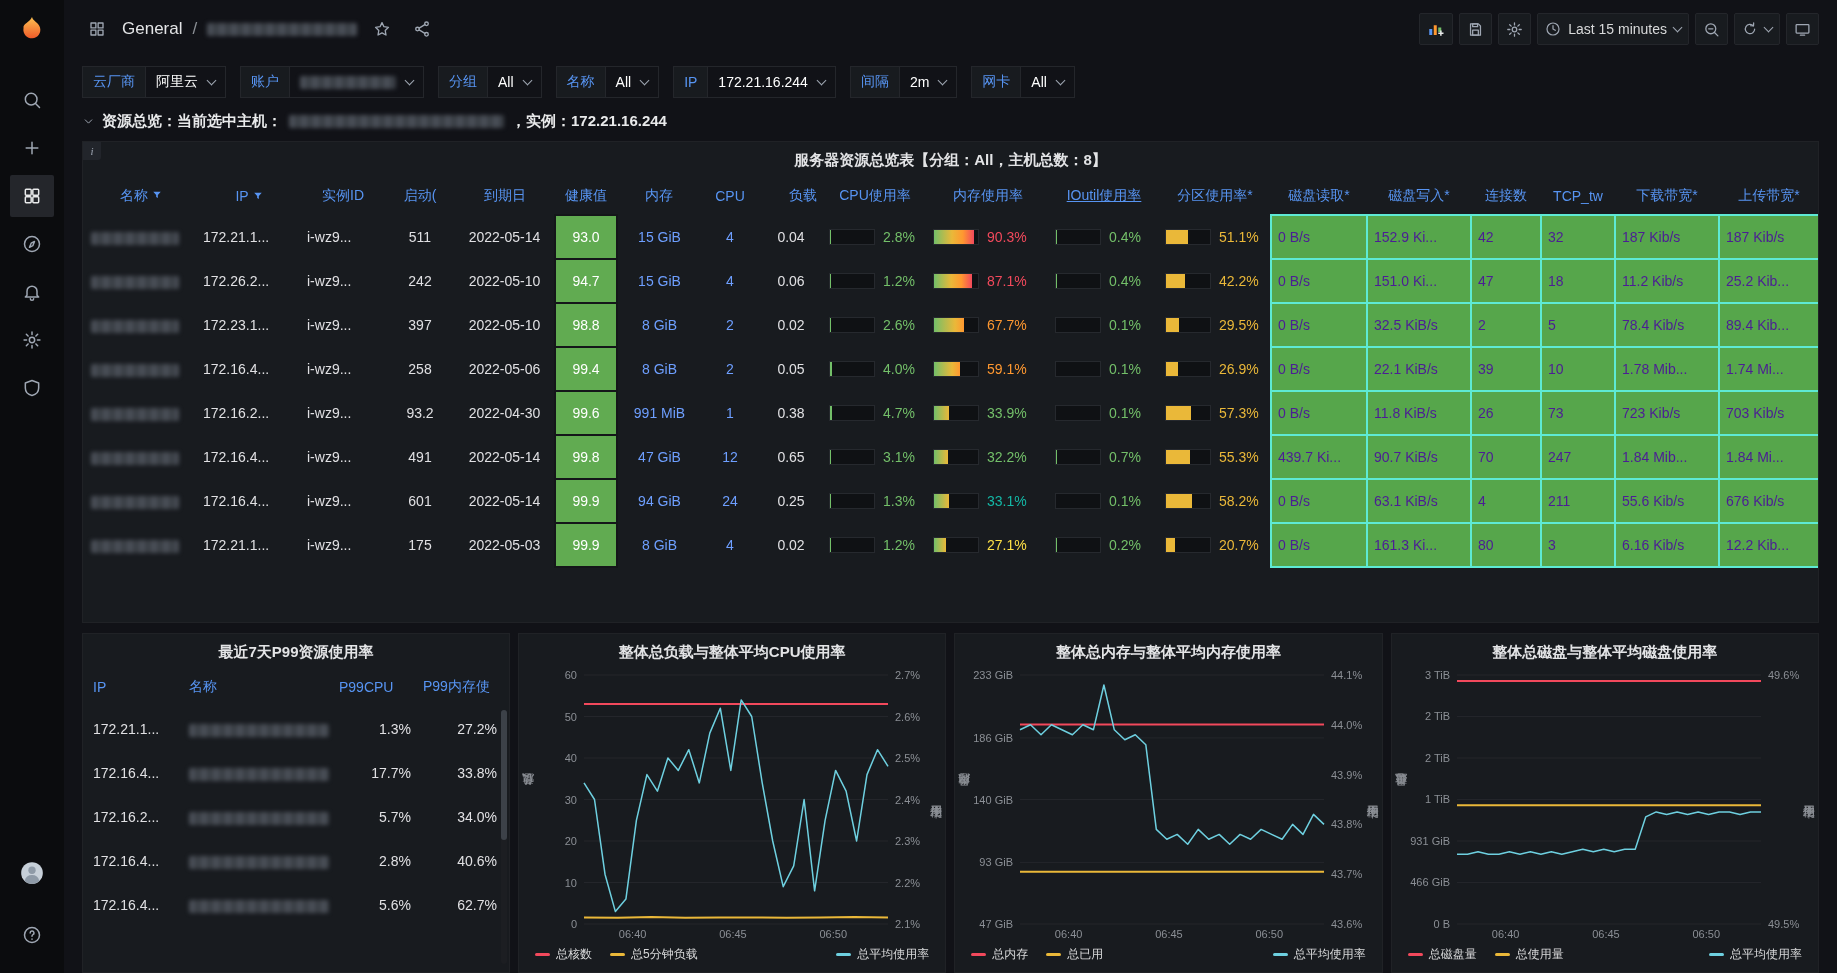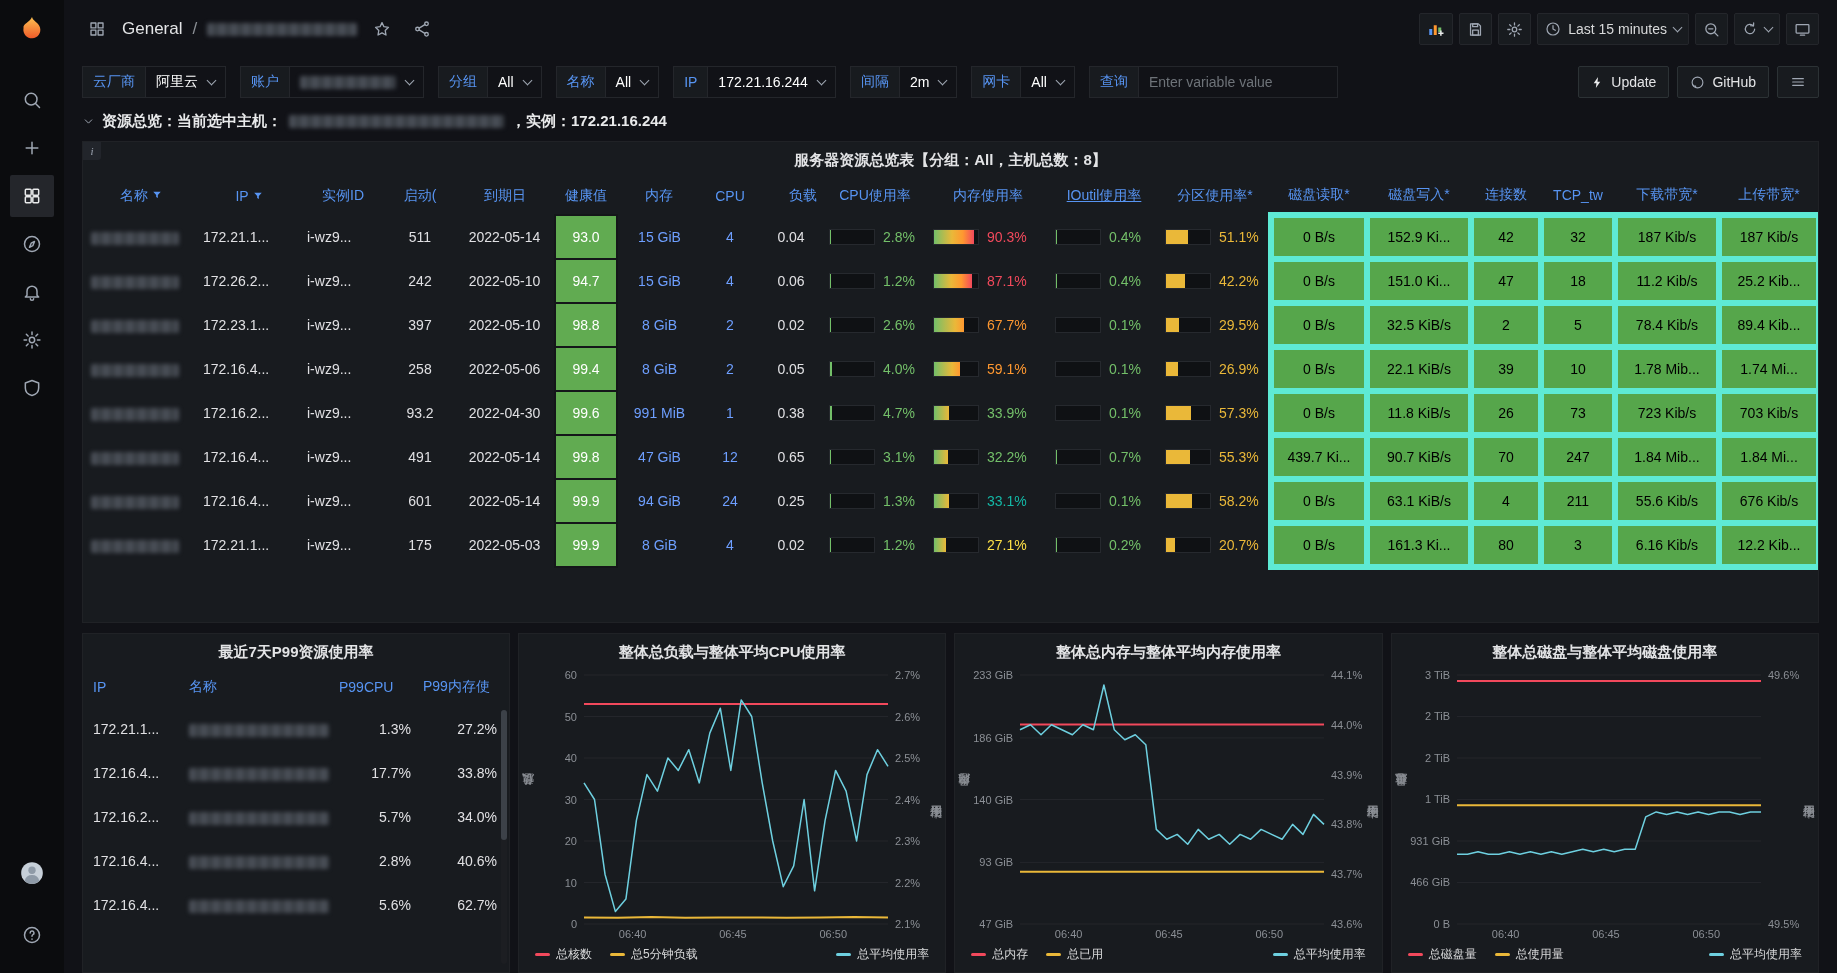--- a/index.html
+++ b/index.html
@@ -35,21 +35,21 @@
 .panel-title{font-size:15px;font-weight:600;color:#e3e4e6;text-align:center;padding:9px 0 5px;cursor:pointer}
 .info-corner{position:absolute;top:0;left:0;width:18px;height:18px;background:#22252b;color:#9fa7b3;font-size:11px;font-style:italic;display:flex;align-items:center;justify-content:center;border-bottom-right-radius:3px;cursor:pointer;font-family:"Liberation Serif",serif}
 .tablewrap{padding:2px 2px 0}
 table{border-collapse:collapse;table-layout:fixed}
 th{color:#5794f2;font-size:14px;font-weight:500;height:38px;padding:0 6px;text-align:center;white-space:nowrap;overflow:hidden;cursor:pointer}
 th .fun{display:inline-block;margin-left:4px}
 td{height:44px;padding:0 6px;font-size:14px;color:#e0e0e3;white-space:nowrap;overflow:hidden}
 .c-center{text-align:center}.c-left{text-align:left}
 .link{color:#6e9fff;cursor:pointer;text-align:center}
 .healthcell{background:#61ab51;color:#fff;text-align:center;border:2px solid #141619}
-.greencell{background:#56a64b;color:#000000;text-align:center;border:6px solid #5eead4}
+.greencell{background:#56a64b;color:#4c1d95;border:2px solid #5eead4}
 .gauge{display:flex;align-items:center;gap:8px}
 .gtrack{width:46px;height:16px;background:#0f1114;border:1px solid #26292e;position:relative;flex:none}
 .gfill{position:absolute;left:0;top:0;bottom:0}
 .gtext{font-size:14px}
 .bottom-row{display:flex;gap:8px;padding:10px 18px 0;flex:1;min-height:0}
 .p99-panel{width:428px;flex:none;overflow:hidden}
 .p99-panel table{width:416px;margin:0 4px}
 .p99-panel th{height:40px;text-align:left}
 .p99-panel td{height:44px}
 .num-r{text-align:right}
@@ -267,45 +267,21 @@
             <span class="chev"></span>
           </div>
         </div>
         <div class="chip">
           <div class="chip-label">网卡</div>
           <div class="chip-value">
             <span>All</span>
             <span class="chev"></span>
           </div>
         </div>
-        <div class="chip">
-          <div class="chip-label">查询</div>
-          <input class="chip-input" placeholder="Enter variable value" style="">
-        </div>
       </div>
-    <div class="varbar-right">
-      <button class="gbtn">
-          <svg width="13" height="15" viewBox="0 0 24 24">
-            <path d="M13 2L5 13.5h5L9 22l8-11.5h-5z" fill="#e9eaeb"></path>
-          </svg>
-          <span>Update</span>
-        </button>
-      <button class="gbtn">
-          <svg width="15" height="15" viewBox="0 0 24 24" class="st">
-            <circle cx="12" cy="12" r="8.6"></circle>
-            <path d="M9 20v-2.4c-2.8.5-3.6-1.3-3.6-1.3"></path>
-          </svg>
-          <span>GitHub</span>
-        </button>
-      <button class="gbtn">
-          <svg width="16" height="16" viewBox="0 0 24 24" class="st">
-            <path d="M4 7h16M4 12h16M4 17h16"></path>
-          </svg>
-        </button>
-    </div>
   </div>
 
   <div class="rowtitle">
     <svg width="13" height="13" viewBox="0 0 24 24" class="st">
         <path d="M6 9l6 6 6-6"></path>
       </svg>
     <span>资源总览：当前选中主机：</span>
     <span class="redacted w215"></span>
     <span>，实例：172.21.16.244</span>
   </div>

